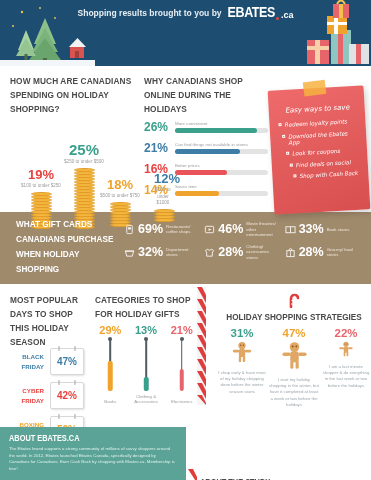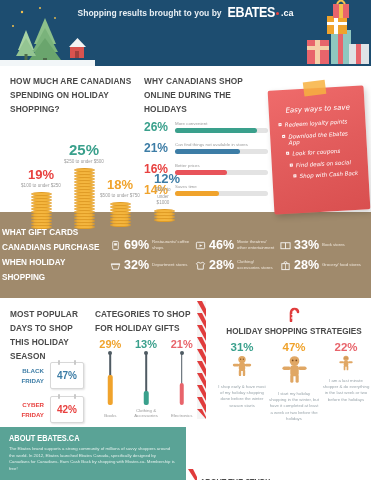--- a/index.html
+++ b/index.html
@@ -19,21 +19,21 @@
   .hdr-title {
     text-align: center; color: #fff; font-family: "DejaVu Serif", serif;
     font-weight: bold; font-size: 21px; letter-spacing: .3px;
     padding-top: 10px; text-shadow: 0 1px 1px rgba(0,0,0,.2);
   }
   .hdr-sub {
     display: flex; align-items: center; justify-content: center; gap: 6px;
     margin-top: 6px;
   }
   .hdr-sub-txt { color: #e8eff4; font-size: 8.5px; font-weight: bold; }
-  .logo { display: flex; align-items: center; }
+  .logo { display: flex; align-items: flex-end; }
   .logo-main {
     color: #fff; font-weight: bold; font-size: 12.5px;
     letter-spacing: -.4px; font-family: "Liberation Sans", sans-serif;
     transform: scaleY(1.12);
   }
   .logo-dot { width: 3px; height: 3px; background: #e8413f; border-radius: 50%; margin: 0 1.5px; }
   .logo-ca { color: #fff; font-weight: bold; font-size: 9px; }
 
   .trees { position: absolute; left: 0; top: 0; width: 95px; height: 66px; }
   .gifts { position: absolute; right: 0; top: 0; width: 72px; height: 66px; }
@@ -80,21 +80,21 @@
     font-family: "DejaVu Sans", sans-serif; font-style: italic;
   }
   .note-item {
     color: #fff; font-size: 5.6px; margin-bottom: 5.5px;
     display: flex; align-items: flex-start; gap: 3px;
     font-family: "DejaVu Sans", sans-serif; font-style: italic;
   }
   .chk { width: 3.2px; height: 3.2px; border: .7px solid #fff; flex: none; margin-top: 1px; }
 
   
-  .band { background: #a08a6c; padding: 9px 10px 9px 2px; display: flex; align-items: center; height: 86px; }
+  .band { background: #a08a6c; padding: 9px 10px 9px 16px; display: flex; align-items: flex-start; height: 72px; }
   .band-title {
     color: #fff; font-weight: bold; font-size: 8.2px; line-height: 1.6;
     width: 108px; transform: scaleY(1.15); transform-origin: left center;
   }
   .band-grid { flex: 1; display: grid; grid-template-columns: 1fr 1fr 1fr; gap: 6px 4px; }
   .gc { display: flex; align-items: center; gap: 3px; }
   .gc-icon { width: 11px; height: 11px; flex: none; opacity: .9; }
   .gc-pct { color: #fff; font-weight: bold; font-size: 12.5px; }
   .gc-lbl { color: #efe6da; font-size: 4.3px; line-height: 1.3; }
 

